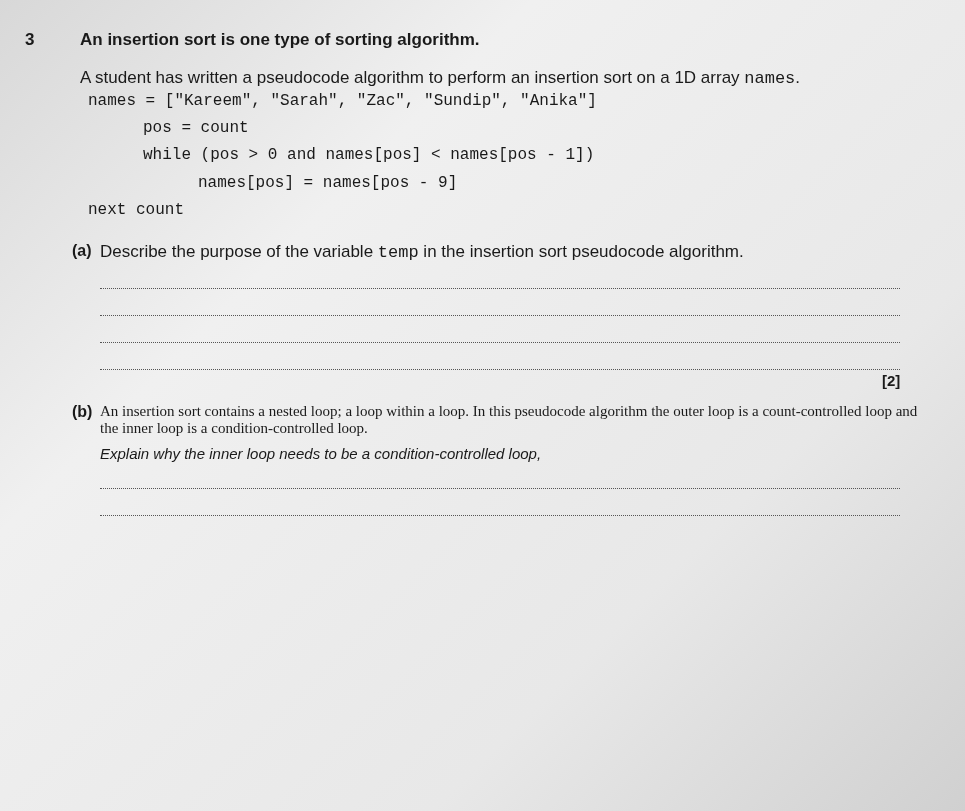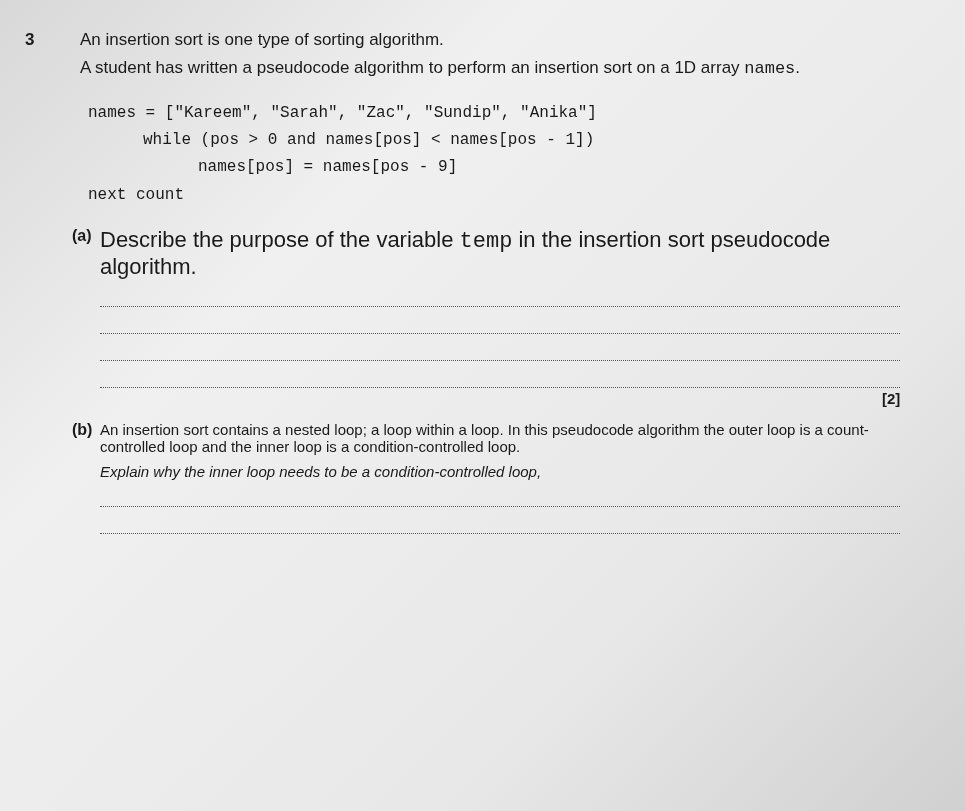--- a/index.html
+++ b/index.html
@@ -22,25 +22,25 @@
       left: 25px;
       top: 30px;
       font-weight: bold;
       font-size: 17px;
     }
     .content {
       margin-left: 20px;
     }
     .intro-line {
       font-size: 17px;
-      margin-bottom: 8px;
+      margin-bottom: 18px;
+      font-weight: bold;
     }
     .sub-line {
       font-size: 17px;
-      margin-bottom: 22px;
     }
     .code-block {
       font-family: 'Courier New', Courier, monospace;
       font-size: 16px;
       line-height: 1.7;
       margin-left: 8px;
       margin-bottom: 18px;
     }
     .code-block .indent1 { padding-left: 55px; }
     .code-block .indent2 { padding-left: 110px; }
@@ -51,40 +51,41 @@
       margin-top: 14px;
       margin-left: 20px;
       position: relative;
     }
     .part-label {
       font-weight: bold;
       position: absolute;
       left: -28px;
     }
     .part-text {
-      font-size: 22px;
+      font-size: 17px;
     }
     .dotline {
       border: none;
       border-bottom: 1.5px dotted #555;
       height: 1px;
       margin-top: 26px;
       margin-bottom: 4px;
       margin-left: 0;
       width: 97%;
     }
     .marks {
       text-align: right;
       font-weight: bold;
       font-size: 15px;
       width: 97%;
       margin-top: -2px;
     }
     .part-b .part-text {
       font-size: 15px;
+      font-family: Liberation Serif, serif;
     }
     .explain-line {
       margin-top: 8px;
       font-size: 15px;
       font-style: italic;
     }
   </style>
 </head>
 <body>
 
@@ -92,20 +93,21 @@
 
 <div class="content">
   <p class="intro-line">An insertion sort is one type of sorting algorithm.</p>
 
   <p class="sub-line">
     <span>A student has written a pseudocode algorithm to perform an insertion sort on a 1D array </span><span class="monospace">names</span><span>.</span>
   </p>
 
   <div class="code-block">
     <div>names = ["Kareem", "Sarah", "Zac", "Sundip", "Anika"]</div>
+    <div class="indent1">pos = count</div>
     <div class="indent1">while (pos &gt; 0 and names[pos] &lt; names[pos - 1])</div>
     <div class="indent2">names[pos] = names[pos - 9]</div>
     <div>next count</div>
   </div>
 
   <div class="part">
     <span class="part-label">(a)</span>
     <p class="part-text">
       <span>Describe the purpose of the variable </span><span class="monospace">temp</span><span> in the insertion sort pseudocode algorithm.</span>
     </p>

